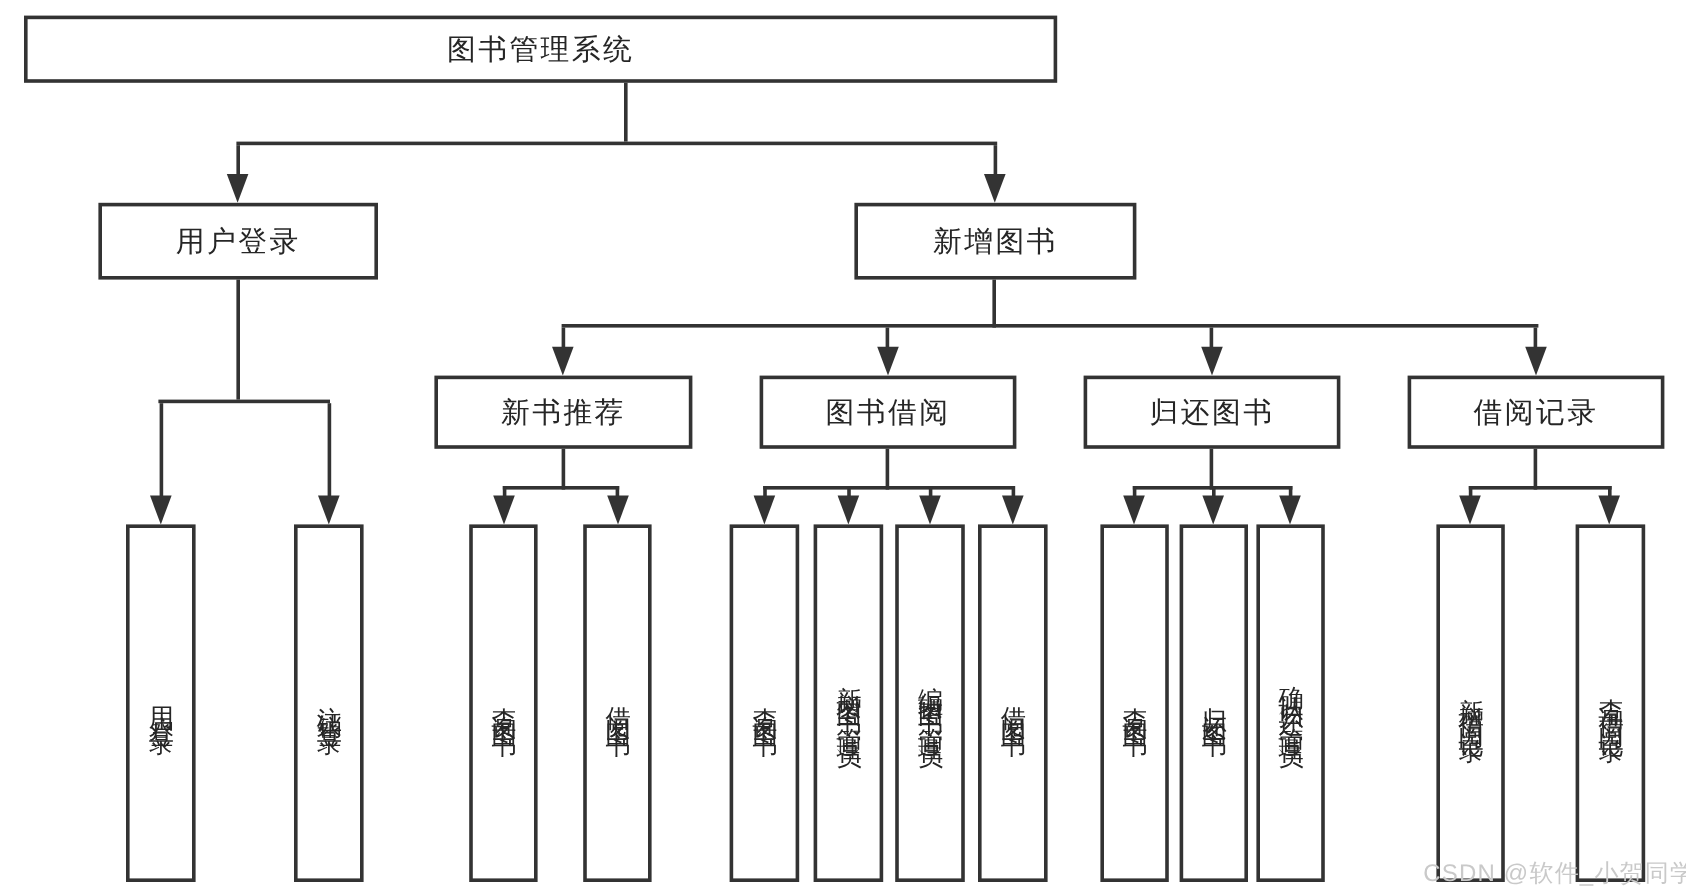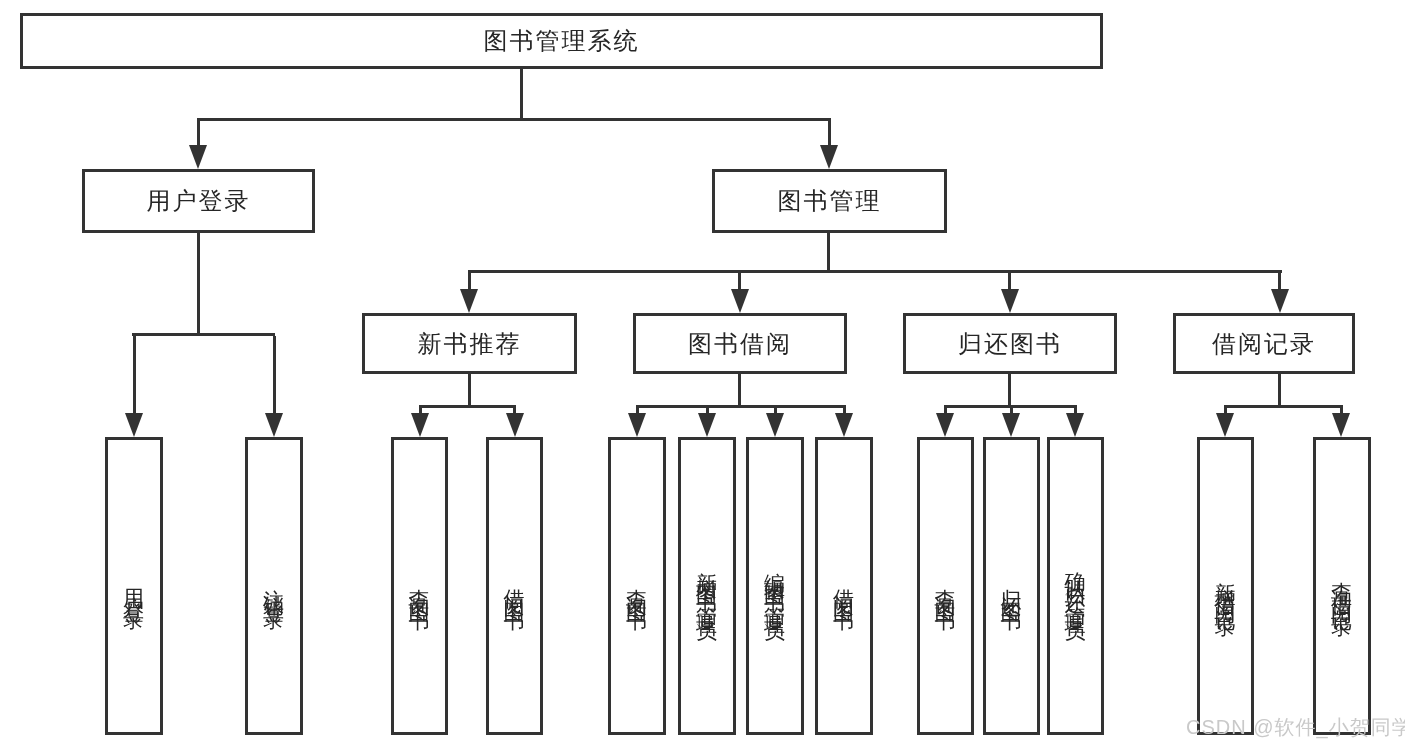--- a/index.html
+++ b/index.html
@@ -51,36 +51,36 @@
     font-size: 20px;
     letter-spacing: 1px;
     white-space: nowrap;
   }
 </style>
 </head>
 <body>
 
 <div id="canvas">
 
-  <div class="box" style="left:20px; top:13px; width:1083px; height:56px;">
+  <div class="box" style="left:20px; top:13px; width:861px; height:56px;">
     <span>图书管理系统</span>
   </div>
 
   <div class="line" style="left:520px; top:69px; width:3px; height:49px;"></div>
   <div class="line" style="left:197px; top:118px; width:634px; height:3px;"></div>
   <div class="line" style="left:197px; top:121px; width:3px; height:28px;"></div>
   <div class="arrow" style="left:189px; top:145px;"></div>
   <div class="line" style="left:828px; top:121px; width:3px; height:28px;"></div>
   <div class="arrow" style="left:820px; top:145px;"></div>
 
   <div class="box" style="left:82px; top:169px; width:233px; height:64px;">
     <span>用户登录</span>
   </div>
   <div class="box" style="left:712px; top:169px; width:235px; height:64px;">
-    <span>图书管理</span>
+    <span>新增图书</span>
   </div>
 
   <div class="line" style="left:197px; top:233px; width:3px; height:100px;"></div>
   <div class="line" style="left:132px; top:333px; width:143px; height:3px;"></div>
   <div class="line" style="left:133px; top:336px; width:3px; height:80px;"></div>
   <div class="arrow" style="left:125px; top:413px;"></div>
   <div class="line" style="left:273px; top:336px; width:3px; height:80px;"></div>
   <div class="arrow" style="left:265px; top:413px;"></div>
 
   <div class="line" style="left:827px; top:233px; width:3px; height:40px;"></div>
@@ -96,21 +96,21 @@
 
   <div class="box" style="left:362px; top:313px; width:215px; height:61px;">
     <span>新书推荐</span>
   </div>
   <div class="box" style="left:633px; top:313px; width:214px; height:61px;">
     <span>图书借阅</span>
   </div>
   <div class="box" style="left:903px; top:313px; width:214px; height:61px;">
     <span>归还图书</span>
   </div>
-  <div class="box" style="left:1173px; top:313px; width:182px; height:61px;align-items:center;">
+  <div class="box" style="left:1173px; top:313px; width:214px; height:61px;align-items:center;">
     <span>借阅记录</span>
   </div>
 
   <div class="line" style="left:468px; top:374px; width:3px; height:34px;"></div>
   <div class="line" style="left:419px; top:405px; width:97px; height:3px;"></div>
   <div class="line" style="left:419px; top:405px; width:3px; height:12px;"></div>
   <div class="arrow" style="left:411px; top:413px;"></div>
   <div class="line" style="left:513px; top:405px; width:3px; height:12px;"></div>
   <div class="arrow" style="left:506px; top:413px;"></div>
 

